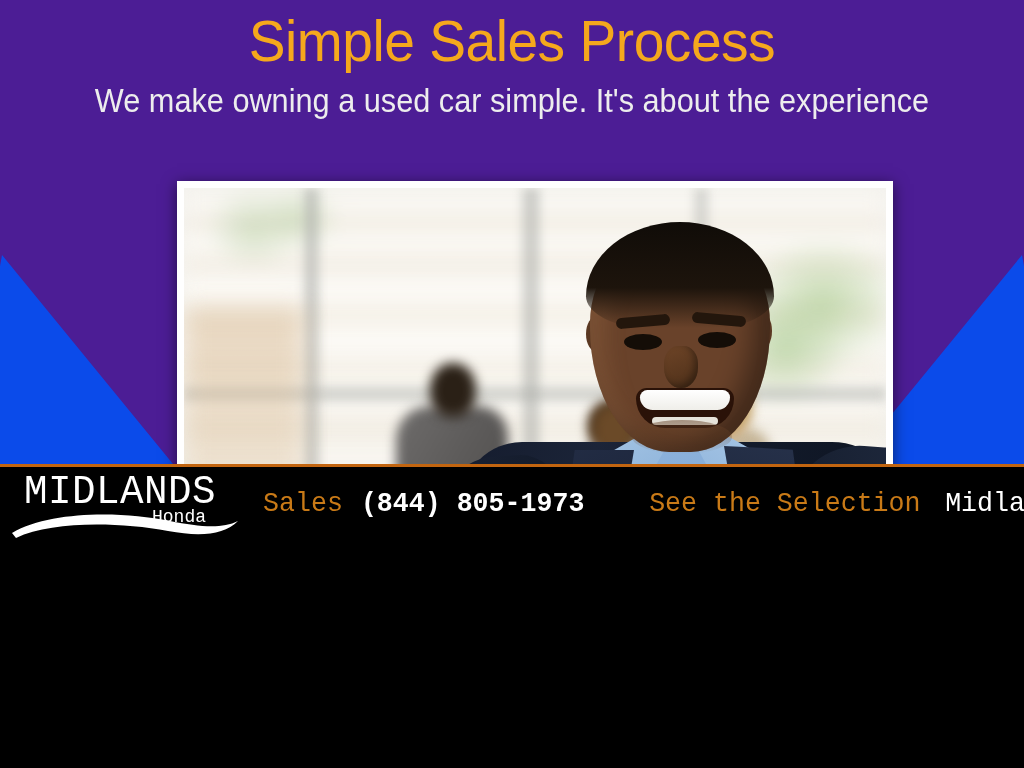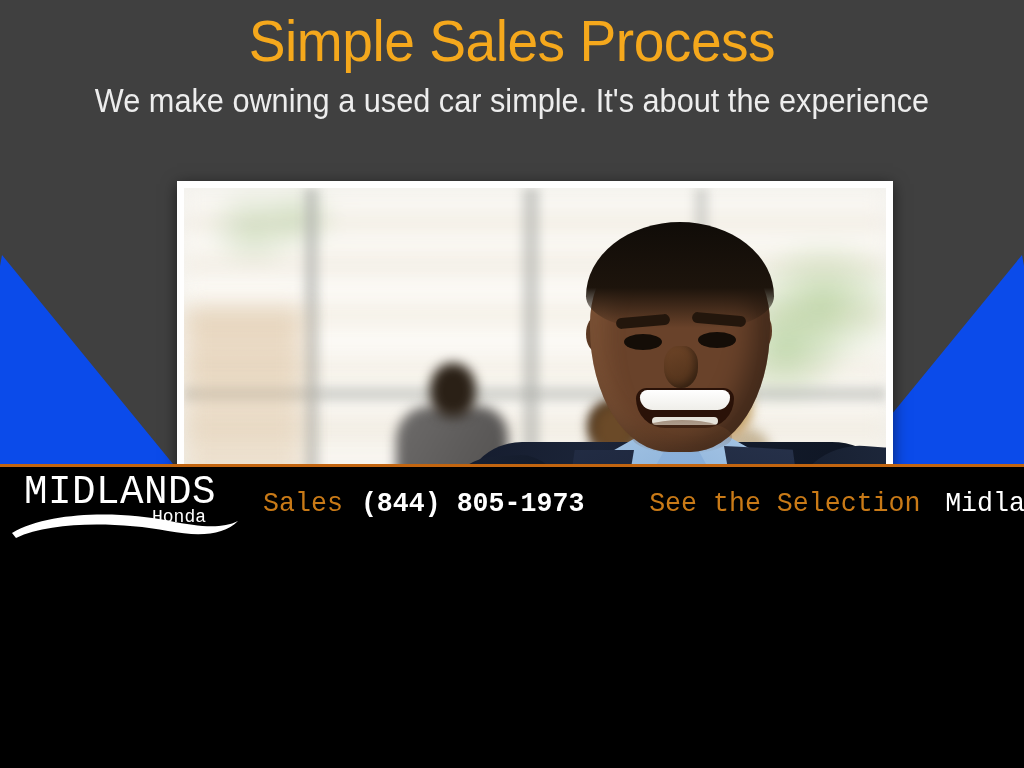--- a/index.html
+++ b/index.html
@@ -4,21 +4,21 @@
 <style>
   * { margin:0; padding:0; box-sizing:border-box; }
   html, body {
     width:1024px; height:768px; overflow:hidden;
     background:#000;
     font-family:"Liberation Sans", sans-serif;
   }
   #stage {
     position:relative;
     width:1024px; height:540px;
-    background:#404040;
+    background:#4c1d95;
     overflow:hidden;
   }
 
   
   #header-block {
     position:absolute; left:0; top:0; width:1024px; height:150px;
     text-align:center; z-index:6;
   }
   #page-title {
     font-size:58px;

